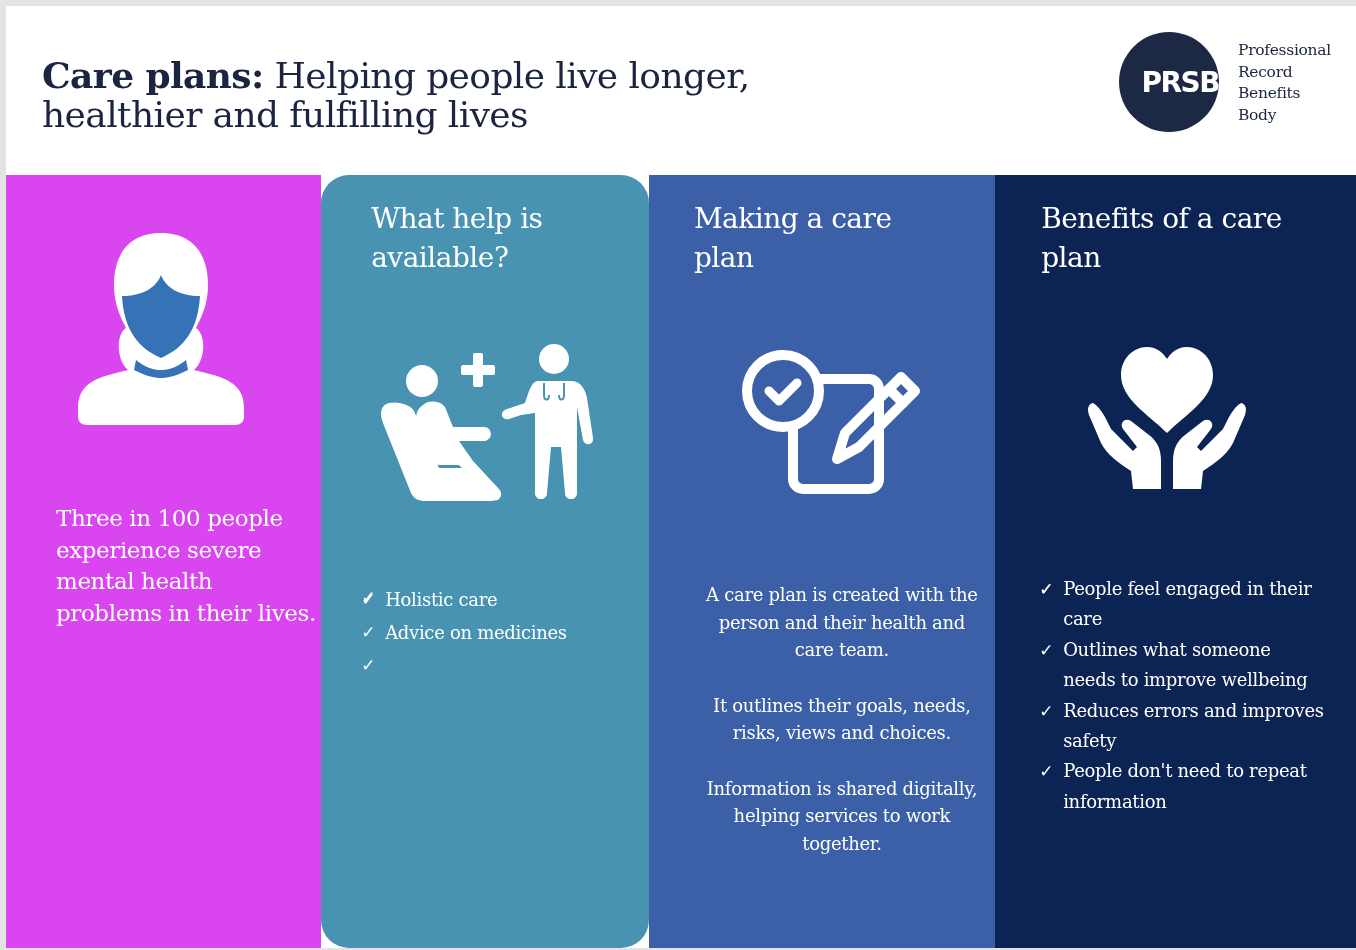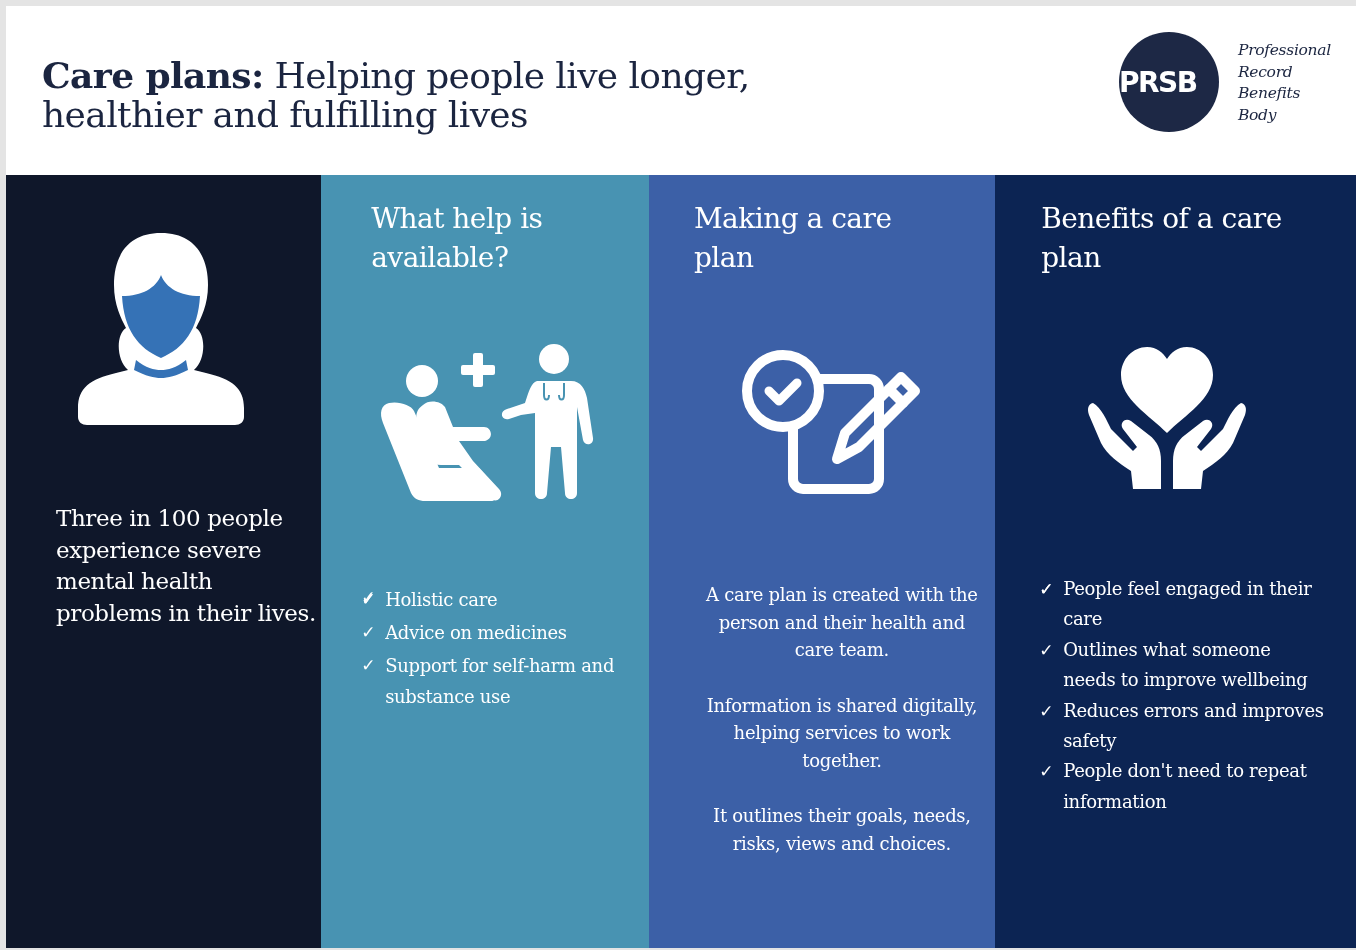--- a/index.html
+++ b/index.html
@@ -20,39 +20,39 @@
     .title {
       position: absolute; left: 36px; top: 50px; width: 720px;
       font-family: "DejaVu Serif", serif;
       font-size: 36px; line-height: 39px; color: #1b2540;
       letter-spacing: -0.6px;
     }
     .title b { font-weight: bold; }
     .logo {
       position: absolute; left: 1113px; top: 26px; width: 100px; height: 100px;
       border-radius: 50%; background: #1d2845;
-      display: flex; align-items: center; justify-content: flex-start;
+      display: flex; align-items: center; justify-content: flex-end;
     }
     .logo span {
       color: #fff; font-family: "DejaVu Sans", sans-serif; font-weight: bold;
       font-size: 28px; letter-spacing: -1.5px;
     }
     .org-name {
       position: absolute; left: 1232px; top: 34px; width: 118px;
       font-family: "DejaVu Serif", serif; font-size: 15.5px; line-height: 21.5px;
       color: #1b2540; letter-spacing: -0.3px;
     }
-    .org-name div { white-space: nowrap; font-style: italic; }
+    .org-name div { white-space: nowrap; }
     .cols {
       position: absolute; left: 0; top: 169px; width: 1350px; height: 773px;
       display: flex;
     }
     .col { position: relative; height: 100%; color: #fff; }
-    .col1 { width: 324px; background: #0f172a; }
-    .col2 { width: 337px; background: #4893b2; }
+    .col1 { width: 324px; background: #d946ef; }
+    .col2 { width: 337px; background: #4893b2; border-radius: 28px; }
     .col3 { width: 356px; background: #3c60a7; }
     .col4 { width: 371px; background: #0c2453; }
     .col-title {
       position: absolute; top: 24px;
       font-family: "DejaVu Serif", serif; font-size: 28px; line-height: 39px;
       letter-spacing: -0.5px; color: #fff;
     }
     .icon { position: absolute; }
     .para {
       font-family: "DejaVu Serif", serif; color: #fff;
@@ -124,39 +124,39 @@
         <g fill="none" stroke="#4893b2" stroke-width="2">
           <path d="M165 40 L 165 52 C 165 58 170 58 170 52"></path>
           <path d="M185 40 L 185 52 C 185 58 180 58 180 52"></path>
         </g>
       </svg>
       <ul class="checks">
         <li><span class="tick">✓</span></li>
         <li><span class="tick">✓</span></li>
         <li><span class="tick">✓</span><span>Holistic care</span></li>
         <li><span class="tick">✓</span><span>Advice on medicines</span></li>
-        <li><span class="tick">✓</span><span>Support for self-harm and substance use</span></li>
+        <li><span class="tick">✓</span></li>
       </ul>
     </div>
 
     <div class="col col3">
       <div class="col-title" style="left:45px;width:260px">Making a care plan</div>
       <svg class="icon" style="left:92px;top:174px" width="182" height="146" viewBox="0 0 182 146">
         <g fill="none" stroke="#fff" stroke-width="10" stroke-linecap="round" stroke-linejoin="round">
           <rect x="52" y="30" width="86" height="110" rx="10"></rect>
           <path d="M96 110 L 104 84 L 160 28 L 174 42 L 118 98 Z"></path>
           <path d="M148 40 L 162 54"></path>
         </g>
         <circle cx="42" cy="42" r="36" fill="#3c60a7" stroke="#fff" stroke-width="10"></circle>
         <path d="M28 42 L 38 52 L 56 34" fill="none" stroke="#fff" stroke-width="9" stroke-linecap="round" stroke-linejoin="round"></path>
       </svg>
       <div class="para">
         <p>A care plan is created with the person and their health and care team.</p>
+        <p>It outlines their goals, needs, risks, views and choices.</p>
         <p>Information is shared digitally, helping services to work together.</p>
-        <p>It outlines their goals, needs, risks, views and choices.</p>
       </div>
     </div>
 
     <div class="col col4">
       <div class="col-title" style="left:46px;width:260px">Benefits of a care plan</div>
       <svg class="icon" style="left:92px;top:168px" width="160" height="150" viewBox="0 0 160 150">
         <g fill="#fff">
           <path d="M80 90 C 62 72 34 56 34 32 C 34 16 46 4 60 4 C 70 4 76 10 80 16 C 84 10 90 4 100 4 C 114 4 126 16 126 32 C 126 56 98 72 80 90 Z"></path>
           <path d="M6 60 C 1 61 0 66 2 72 L 14 100 C 20 112 32 120 44 128 L 46 146 L 74 146 L 74 118 C 74 106 70 98 62 92 L 44 78 C 38 74 32 80 36 86 L 50 104 L 46 108 L 24 86 C 20 78 14 64 6 60 Z"></path>
           <path d="M154 60 C 159 61 160 66 158 72 L 146 100 C 140 112 128 120 116 128 L 114 146 L 86 146 L 86 118 C 86 106 90 98 98 92 L 116 78 C 122 74 128 80 124 86 L 110 104 L 114 108 L 136 86 C 140 78 146 64 154 60 Z"></path>

